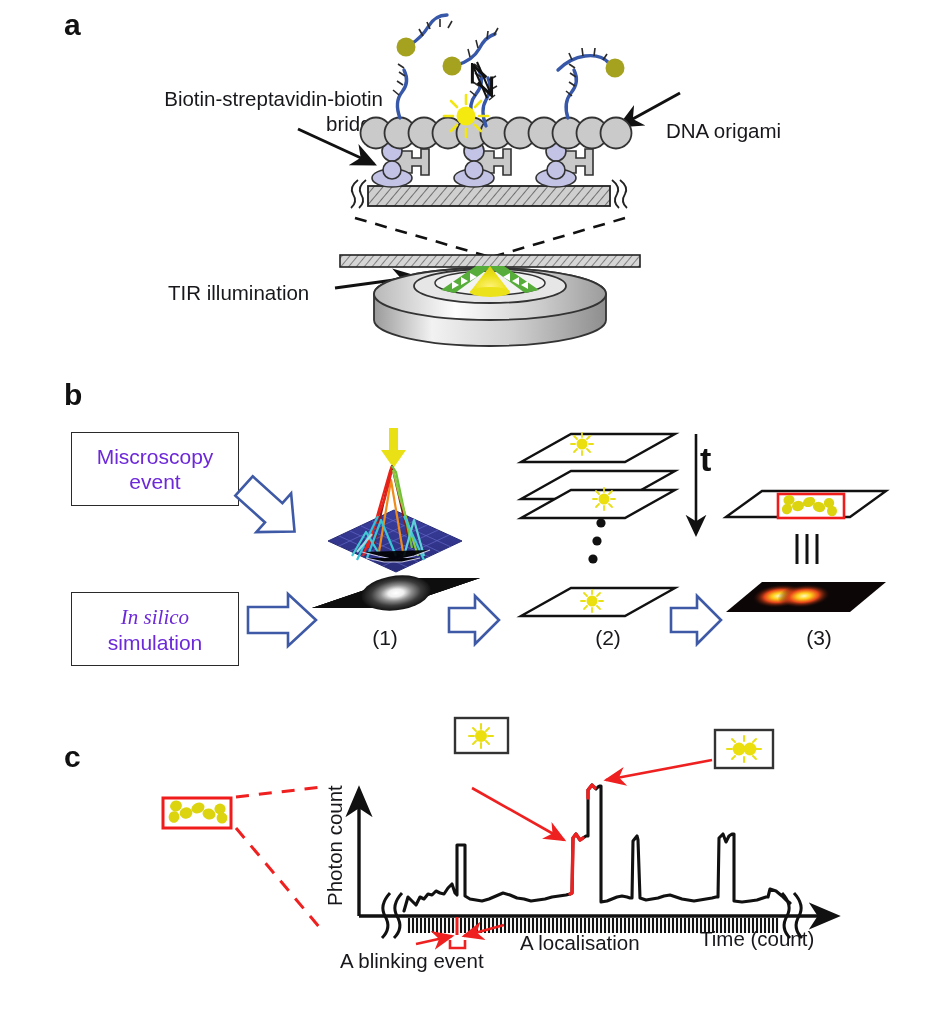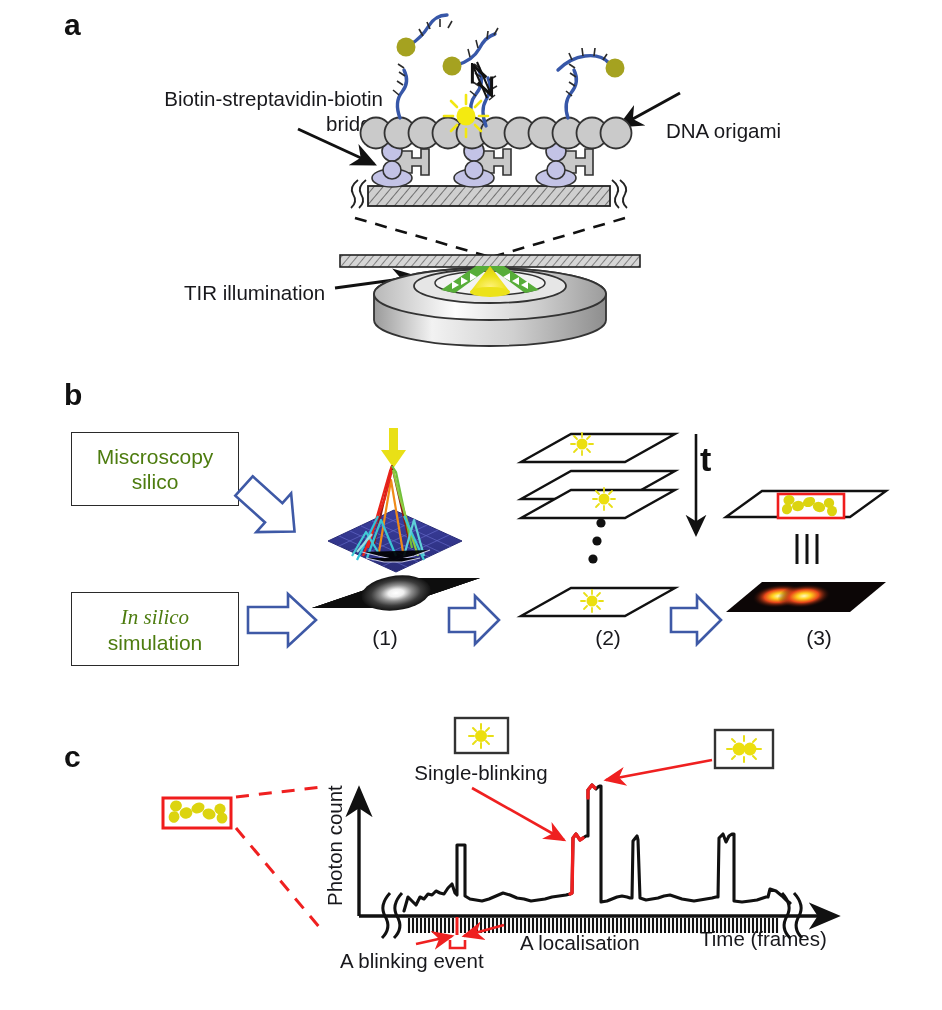--- a/index.html
+++ b/index.html
@@ -5,40 +5,40 @@
   html,body{margin:0;padding:0;background:#ffffff;}
   body{width:942px;height:1010px;position:relative;overflow:hidden;
        font-family:"Liberation Sans","DejaVu Sans",sans-serif;color:#1a1a1a;}
   .fig{position:absolute;left:0;top:0;width:942px;height:1010px;}
   .panel-letter{position:absolute;font-weight:bold;font-size:30px;color:#111;letter-spacing:-0.5px;}
   .lbl{position:absolute;font-size:20.5px;color:#18181c;line-height:25px;}
   .lbl.center{text-align:center;}
   .lbl.right{text-align:right;}
   .boxlabel{position:absolute;border:1.6px solid #2a2a2a;background:#fff;
             display:flex;align-items:center;justify-content:center;
-            font-size:21px;line-height:25px;text-align:center;color:#4d7c0f;}
+            font-size:21px;line-height:25px;text-align:center;color:#6d28d9;}
   .italic{font-style:italic;font-family:Liberation Serif, serif;}
   svg{position:absolute;left:0;top:0;overflow:visible;}
   .stepnum{position:absolute;font-size:21px;color:#18181c;text-align:center;}
 </style>
 </head>
 <body>
 
 <div class="fig">
 
   <div class="panel-letter" style="left:64px;top:8px;">a</div>
 
   <div class="lbl right" style="left:101px;top:86px;width:282px;">
     <span>Biotin-streptavidin-biotin</span><br>
     <span>bridge</span>
   </div>
 
   <div class="lbl" style="left:666px;top:80px;margin-top:38px;">DNA origami</div>
 
-  <div class="lbl" style="left:184px;top:280px;text-align:center;">TIR illumination</div>
+  <div class="lbl" style="left:168px;top:280px;text-align:center;">TIR illumination</div>
 
   <svg width="942" height="1010" viewBox="0 0 942 1010">
     <defs>
       <linearGradient id="objTop" x1="0" y1="0" x2="1" y2="0">
         <stop offset="0%" stop-color="#b8b8b8"></stop>
           <stop offset="35%" stop-color="#fdfdfd"></stop>
         <stop offset="70%" stop-color="#cfcfcf"></stop>
           <stop offset="100%" stop-color="#9c9c9c"></stop>
       </linearGradient>
       <linearGradient id="objBody" x1="0" y1="0" x2="1" y2="0">
@@ -238,21 +238,21 @@
       <path d="M490,266 L470,292 L510,292 Z" fill="url(#emitCone)"></path>
       <ellipse cx="490" cy="292" rx="20" ry="5" fill="#ece21a"></ellipse>
     </g>
   </svg>
 
   <div class="panel-letter" style="left:64px;top:378px;">b</div>
 
   <div class="boxlabel" style="left:71px;top:432px;width:166px;height:72px;">
     <div>
       <span>Miscroscopy</span><br>
-      <span>silico</span>
+      <span>event</span>
     </div>
   </div>
 
   <div class="boxlabel" style="left:71px;top:592px;width:166px;height:72px;">
     <div>
       <span class="italic">In silico</span><br>
       <span>simulation</span>
     </div>
   </div>
 
@@ -429,24 +429,23 @@
       <polygon points="726,612 762,582 886,582 850,612" fill="#0c0606"></polygon>
       <g transform="translate(790,596) skewX(-22) scale(1,0.45)">
         <ellipse cx="-11" cy="0" rx="26" ry="26" fill="url(#hotSpotA)"></ellipse>
         <ellipse cx="14" cy="0" rx="26" ry="26" fill="url(#hotSpotA)"></ellipse>
       </g>
     </g>
   </svg>
 
   <div class="panel-letter" style="left:64px;top:740px;">c</div>
 
-  <div class="lbl center" style="left:386px;top:760px;width:190px;">Single-blinking</div>
   <div class="lbl" style="left:340px;top:948px;">A blinking event</div>
   <div class="lbl" style="left:488px;top:930px;margin-left:32px;">A localisation</div>
-  <div class="lbl" style="left:700px;top:926px;">Time (frames)</div>
+  <div class="lbl" style="left:700px;top:926px;">Time (count)</div>
   <div class="lbl" style="left:322px;top:906px;transform:rotate(-90deg);transform-origin:0 0;white-space:nowrap;">Photon count</div>
 
   <svg width="942" height="1010" viewBox="0 0 942 1010">
     <defs>
       <marker id="cArrowAxis" markerWidth="10" markerHeight="10" refX="8" refY="5" orient="auto">
         <path d="M0,1 L9.4,5 L0,9 L2.6,5 Z" fill="#111"></path>
       </marker>
       <marker id="cArrowRed" markerWidth="9" markerHeight="9" refX="7.6" refY="4.5" orient="auto">
         <path d="M0,0.8 L8.6,4.5 L0,8.2 L2.5,4.5 Z" fill="#ef2020"></path>
       </marker>

